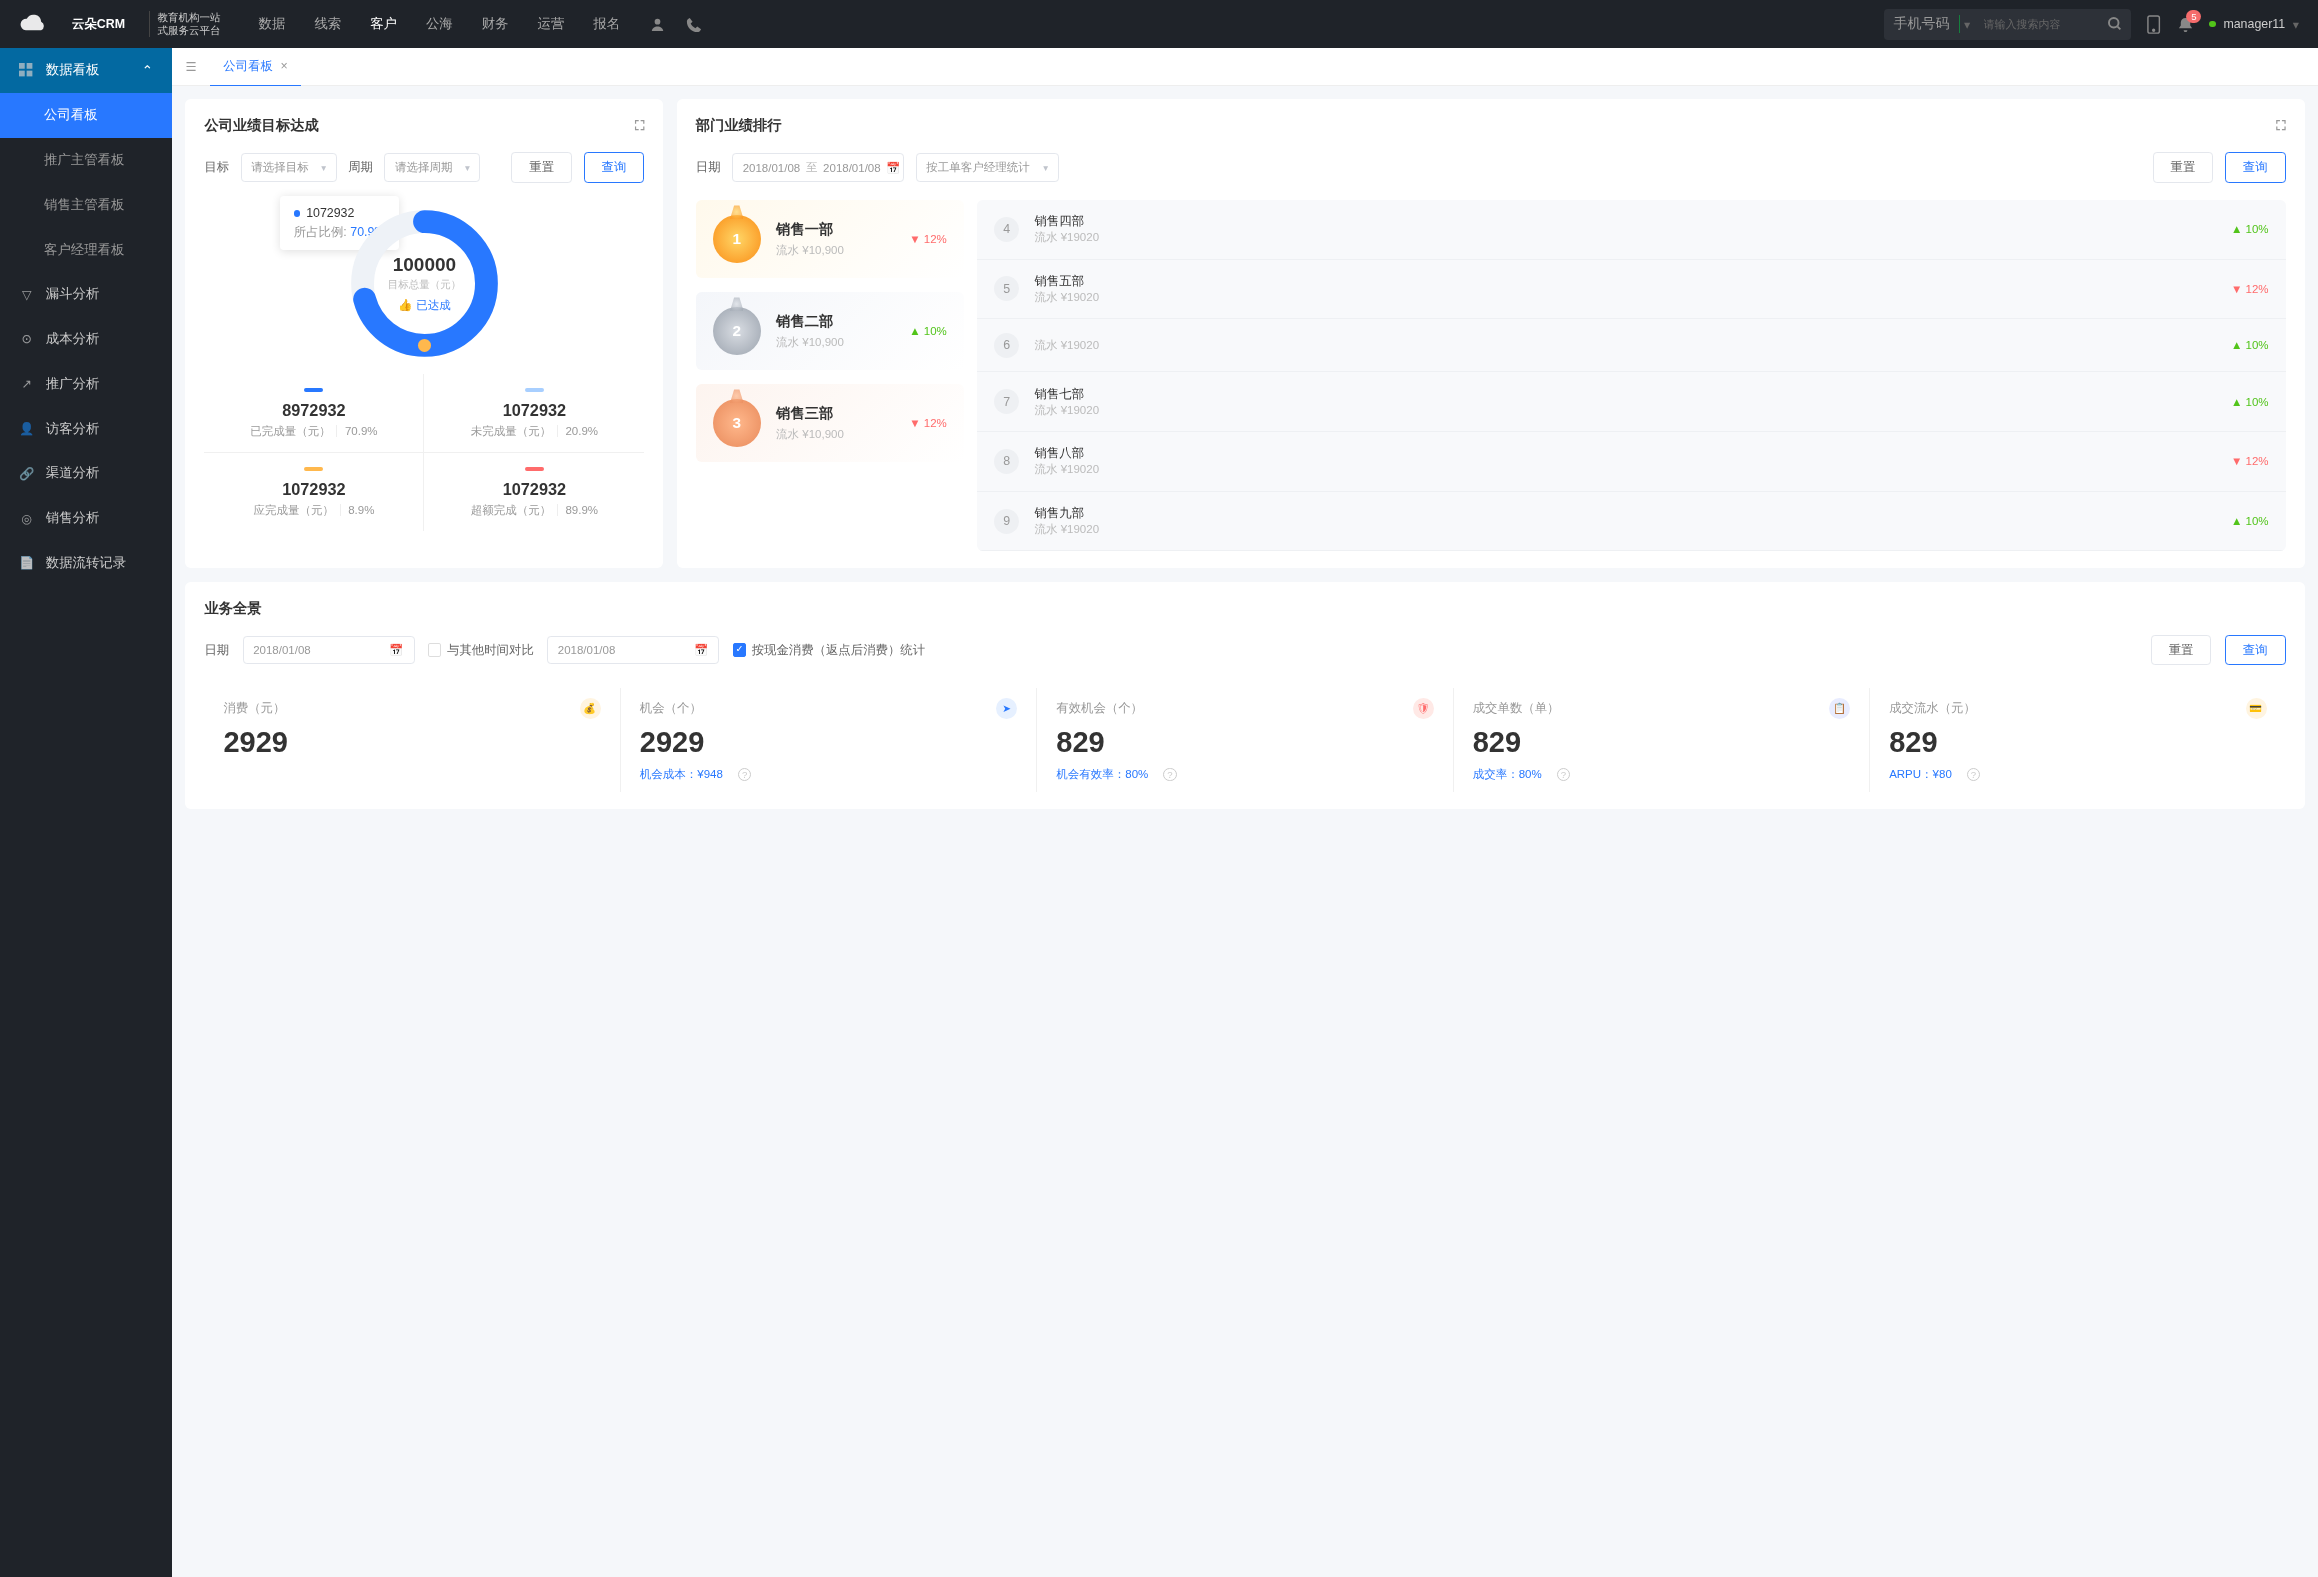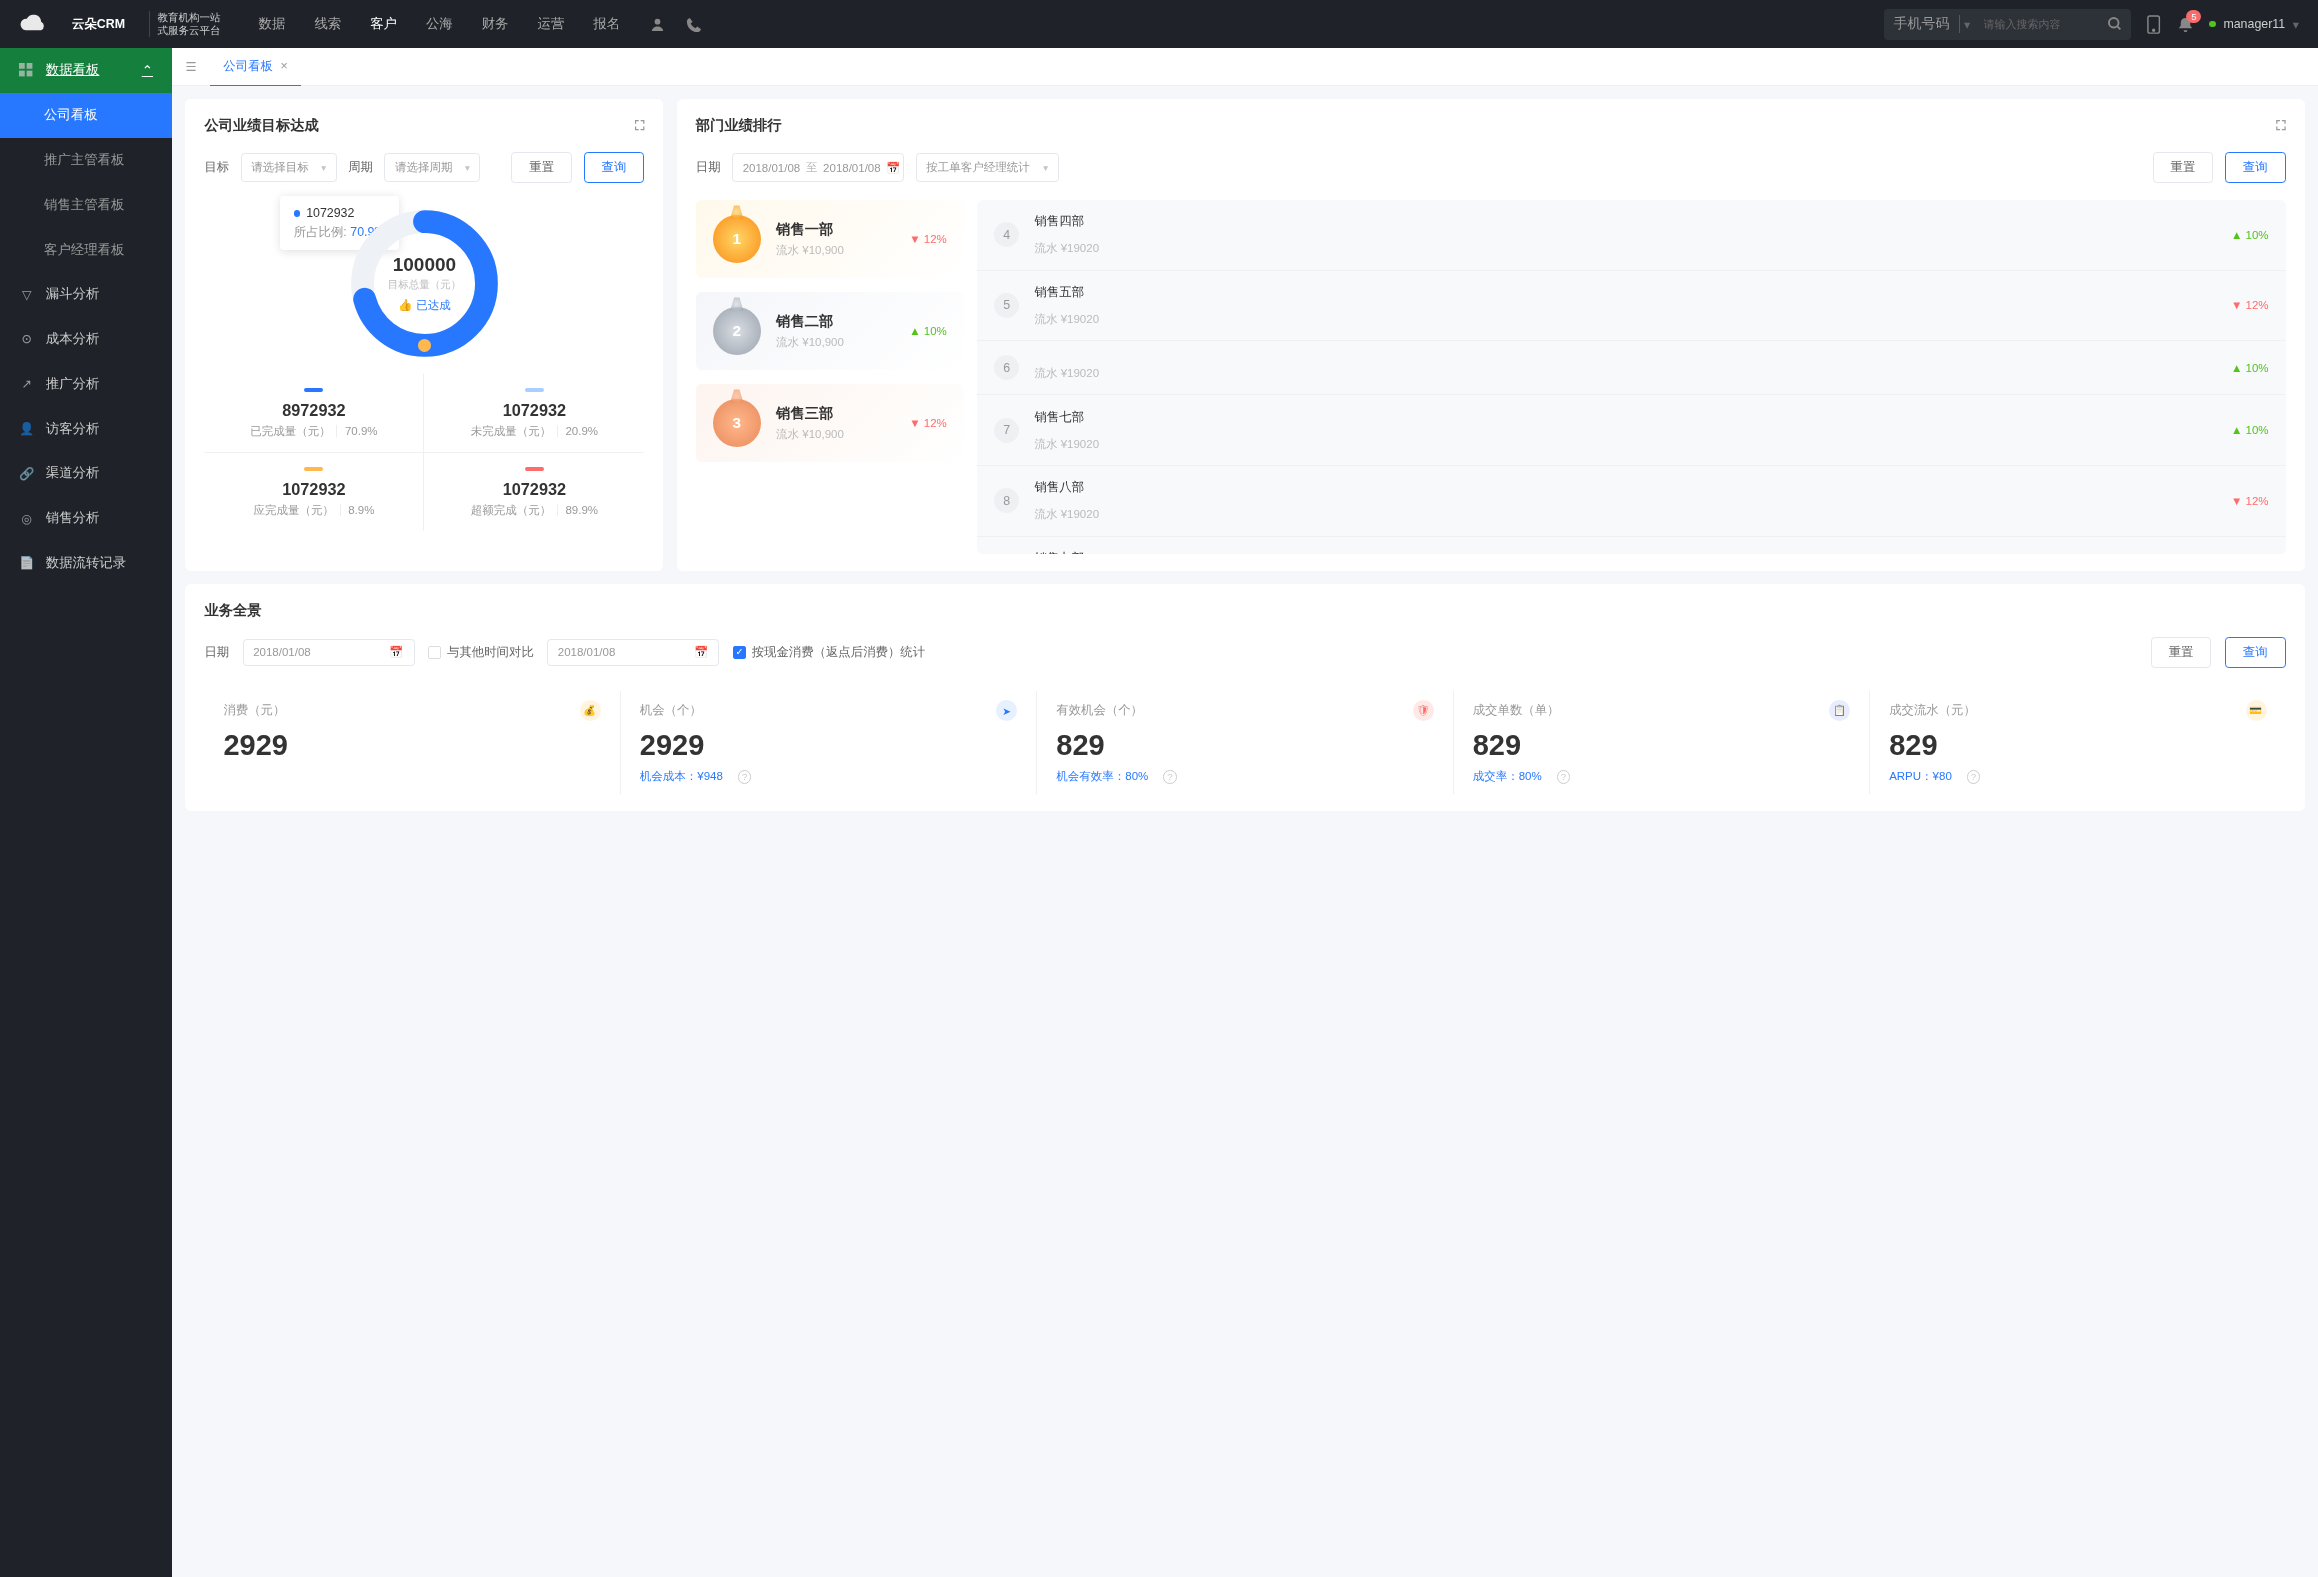--- a/index.html
+++ b/index.html
@@ -21,21 +21,21 @@
 .search-input::placeholder{color:#666;}
 .bell{position:relative;}
 .badge{position:absolute;top:-5.7px;right:-7.6px;background:#f56c6c;color:#fff;border-radius:7.6px;font-size:9.6px;padding:1px 4.8px;}
 .user{display:flex;align-items:center;gap:7.6px;color:#ccc;font-size:12.4px;}
 .status-dot{width:6.7px;height:6.7px;background:#52c41a;border-radius:50%;}
 
 
 .container{display:flex;}
 .sidebar{width:172px;background:#1f2329;min-height:calc(100vh - 48px);padding-top:0;}
 .side-item{display:flex;align-items:center;padding:13.4px 19px;color:#ccc;cursor:pointer;font-size:13.4px;gap:11.5px;}
-.side-item.parent{color:#fff;background:#15803d;justify-content:space-between;text-decoration:underline;}
+.side-item.parent{color:#fff;background:#0369a1;justify-content:space-between;}
 .side-item.sub{padding-left:44px;color:#999;}
 .side-item.active{background:#2878ff;color:#fff;}
 .side-icon{width:15.3px;height:15.3px;opacity:0.7;}
 
 
 .main{flex:1;padding:0;}
 .tabs{background:#fff;height:38px;display:flex;align-items:center;padding:0 13.4px;border-bottom:1px solid #eee;}
 .tab-toggle{margin-right:13.4px;color:#999;cursor:pointer;}
 .tab{padding:0 13.4px;height:38px;display:flex;align-items:center;gap:7.6px;color:#2878ff;border-bottom:1.9px solid #2878ff;font-size:12.4px;}
 .tab .close{color:#999;cursor:pointer;}
@@ -91,21 +91,21 @@
 .rank-info .name{font-size:14.3px;font-weight:600;color:#333;}
 .rank-info .val{font-size:11.5px;color:#bbb;margin-top:3.8px;}
 .trend{margin-left:auto;font-size:11.5px;}
 .trend.down{color:#ff6b6b;}
 .trend.up{color:#52c41a;}
 
 .rank-list{flex:1;background:#f8f9fb;border-radius:5.7px;overflow:auto;max-height:354px;}
 .rank-row{display:flex;align-items:center;padding:13.4px 17px;gap:15.3px;border-bottom:1px solid #eef0f3;}
 .rank-num{width:25px;height:25px;border-radius:50%;background:#eef0f3;color:#999;display:flex;align-items:center;justify-content:center;font-size:12.4px;}
 .rank-row .name{font-size:12.4px;font-weight:500;color:#333;}
-.rank-row .val{font-size:11.5px;color:#bbb;margin-top:11px;}
+.rank-row .val{font-size:11.5px;color:#bbb;margin-top:0;}
 
 
 .biz-filters{display:flex;align-items:center;gap:13.4px;margin-top:17px;}
 .checkbox{display:flex;align-items:center;gap:5.7px;color:#666;font-size:12.4px;}
 .checkbox .box{width:13.4px;height:13.4px;border:1px solid #ddd;border-radius:1.9px;}
 .checkbox .box.checked{background:#2878ff;border-color:#2878ff;position:relative;}
 .checkbox .box.checked::after{content:"✓";color:#fff;font-size:9.6px;position:absolute;top:-1px;left:1.9px;}
 
 .biz-grid{display:flex;margin-top:23px;}
 .biz-stat{flex:1;padding:9.6px 19px;border-right:1px solid #f0f0f0;}

